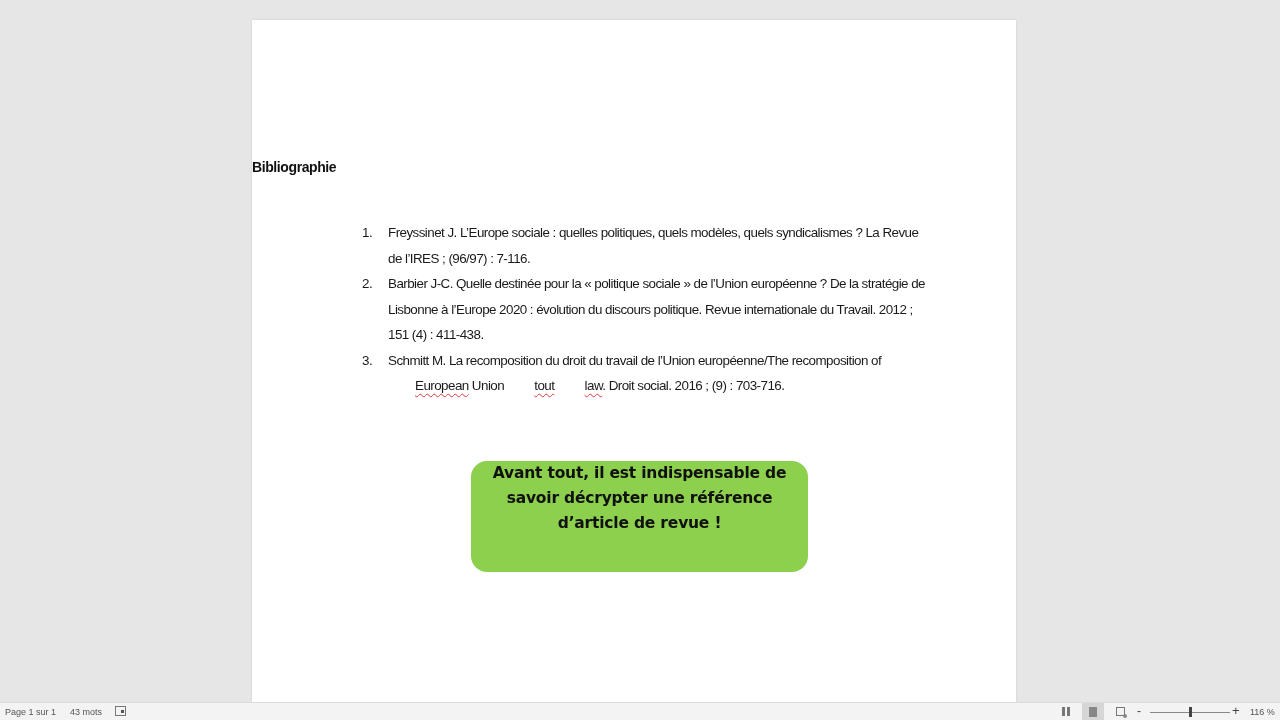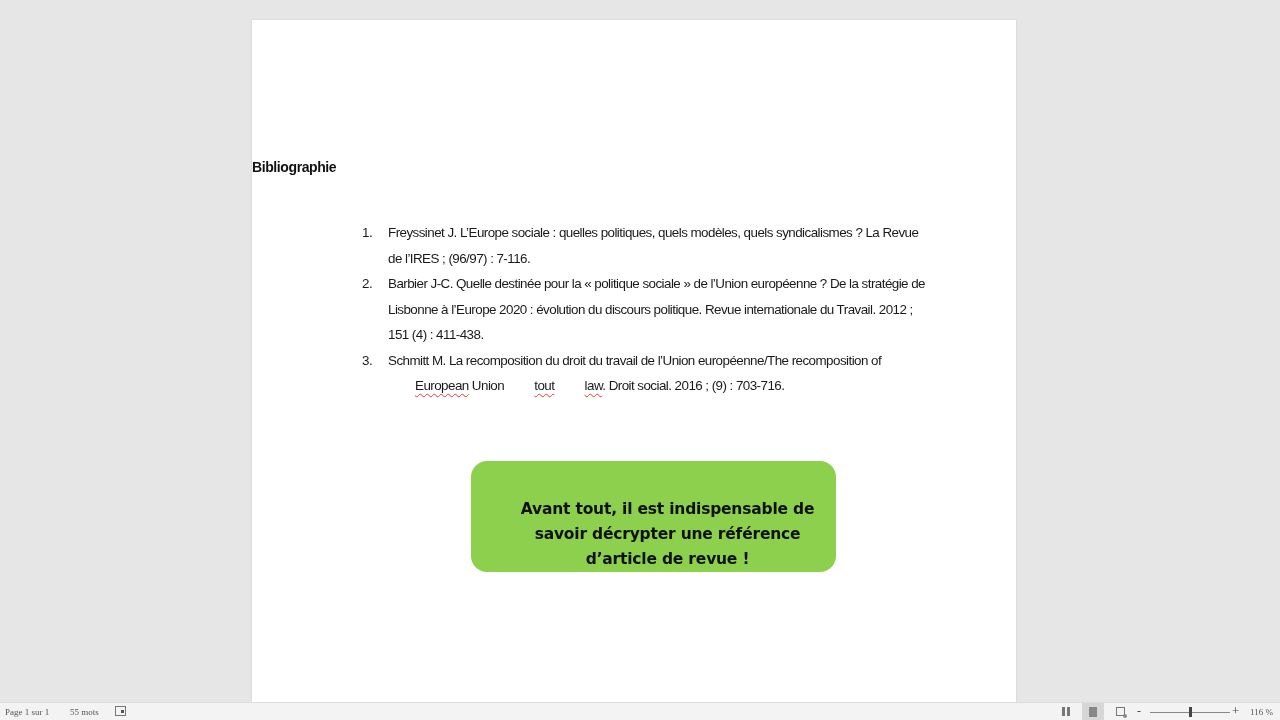--- a/index.html
+++ b/index.html
@@ -56,40 +56,39 @@
       text-decoration-thickness: 1px;
       text-underline-offset: 3px;
       margin-left: 27px;
     }
     .callout {
       position: absolute;
       left: 219px; top: 441px;
       width: 337px; height: 111px;
       background: #8cd04e;
       border-radius: 16px;
-      display: flex; align-items: flex-end; justify-content: center;
+      display: flex; align-items: flex-start; justify-content: center;
       text-align: center;
-      padding-left: 28px;
     }
     .callout-text {
       font-family: "DejaVu Sans", sans-serif;
       font-weight: bold;
       font-size: 15.5px;
       line-height: 25px;
       color: #111;
       width: 310px;
       letter-spacing: -0.2px;
     }
     .statusbar {
       position: absolute; left: 0; top: 702px;
       width: 1280px; height: 18px;
       background: #f3f3f3;
       border-top: 1px solid #dcdcdc;
       box-sizing: border-box;
-      font-family: Liberation Serif, serif;
+      font-family: Liberation Sans, sans-serif;
       font-size: 9px;
       color: #555;
     }
     .sb-item { position: absolute; top: 4px; white-space: nowrap; }
     .sb-page { left: 5px; }
     .sb-words { left: 70px; }
     .sb-proof {
       position: absolute; left: 115px; top: 3px;
       width: 11px; height: 10px;
       border: 1px solid #777; box-sizing: border-box;
@@ -139,21 +138,21 @@
     </ol>
 
     <div class="callout">
       <div class="callout-text">Avant tout, il est indispensable de savoir décrypter une référence d’article de revue !</div>
     </div>
   </div>
 </div>
 
 <div class="statusbar">
   <span class="sb-item sb-page">Page 1 sur 1</span>
-  <span class="sb-item sb-words">55 mots</span>
+  <span class="sb-item sb-words">43 mots</span>
   <span class="sb-proof"></span>
 
   <div class="view-btn view-read">
     <span class="glyph-read"></span>
   </div>
   <div class="view-btn view-print active">
     <span class="glyph-print"></span>
   </div>
   <div class="view-btn view-web">
     <span class="glyph-web"></span>

